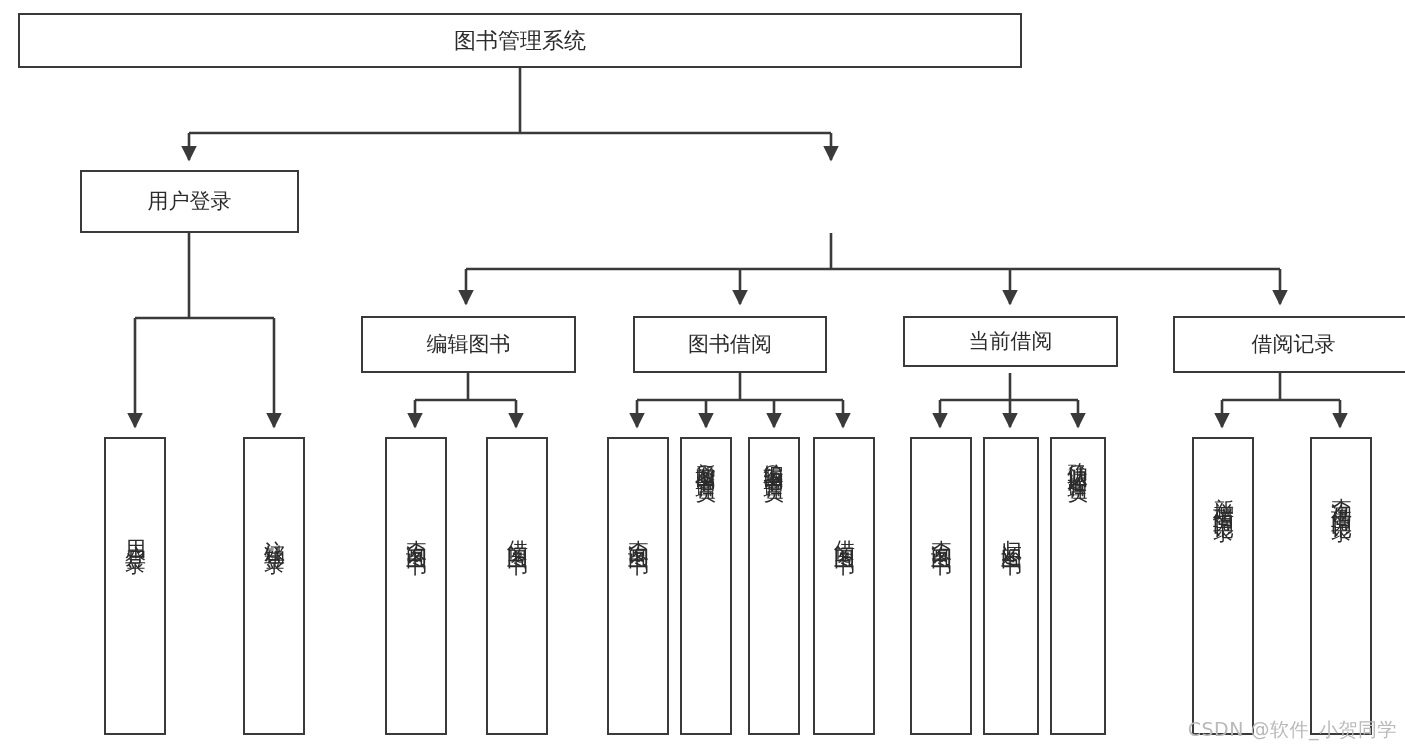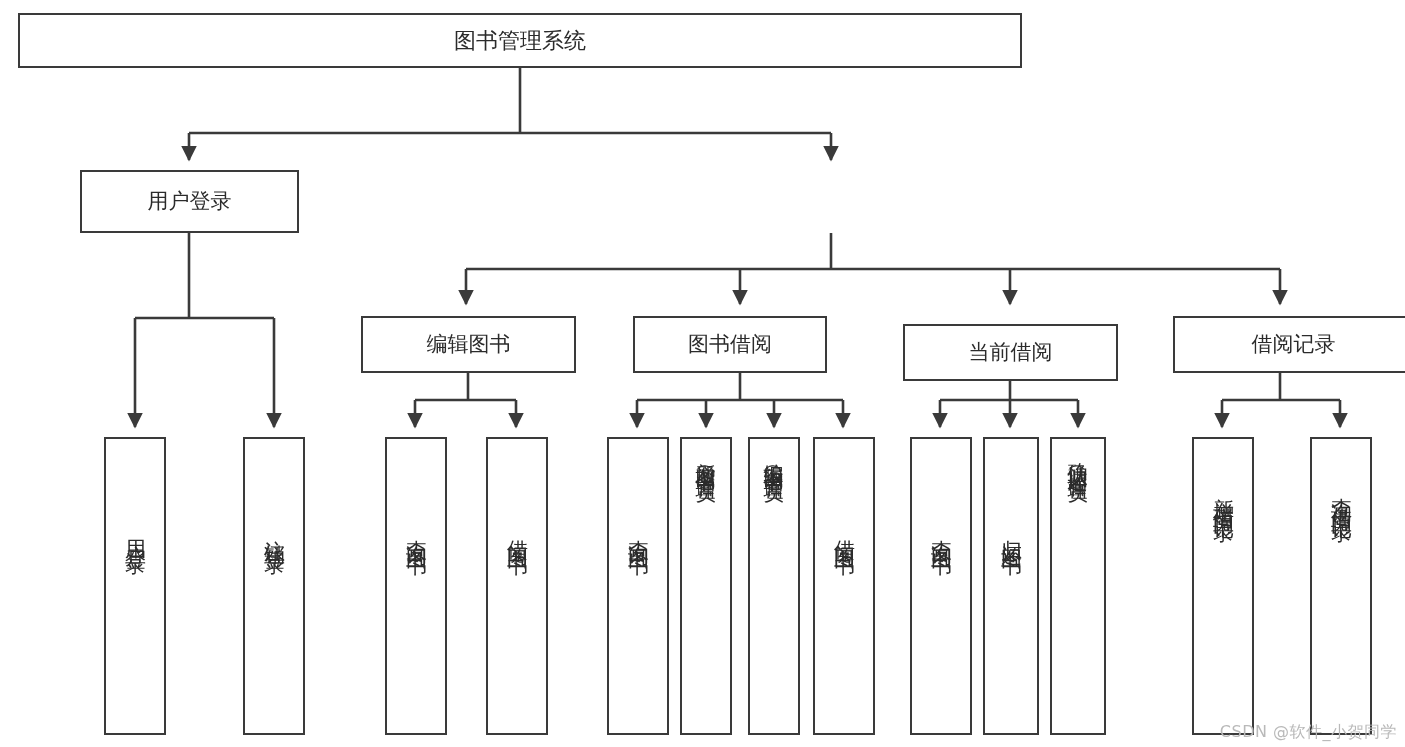--- a/index.html
+++ b/index.html
@@ -73,21 +73,21 @@
   .node.vert.mid3 .node-label {
     padding-top: 36px;
   }
   .node.vert.top .node-label {
     padding-top: 2px;
   }
   #watermark {
     position: absolute;
     right: 8px;
     bottom: 4px;
-    font-size: 16px;
+    font-size: 19px;
     color: #b9b9b9;
     letter-spacing: 0.5px;
     white-space: nowrap;
     user-select: none;
   }
 </style>
 </head>
 <body>
 
 <div id="diagram-root">
@@ -152,21 +152,21 @@
 
 
   <div class="node horiz" style="left:361px; top:316px; width:215px; height:57px;">
     <span class="node-label">编辑图书</span>
   </div>
 
   <div class="node horiz" style="left:633px; top:316px; width:194px; height:57px;">
     <span class="node-label">图书借阅</span>
   </div>
 
-  <div class="node horiz" style="left:903px; top:324px; width:215px; height:57px;">
+  <div class="node horiz" style="left:903px; top:316px; width:215px; height:51px;">
     <span class="node-label">当前借阅</span>
   </div>
 
   <div class="node horiz" style="left:1173px; top:316px; width:241px; height:57px;">
     <span class="node-label">借阅记录</span>
   </div>
 
   <div class="node vert mid" style="left:104px; top:437px; width:62px; height:298px;">
     <span class="node-label">用户登录</span>
   </div>

